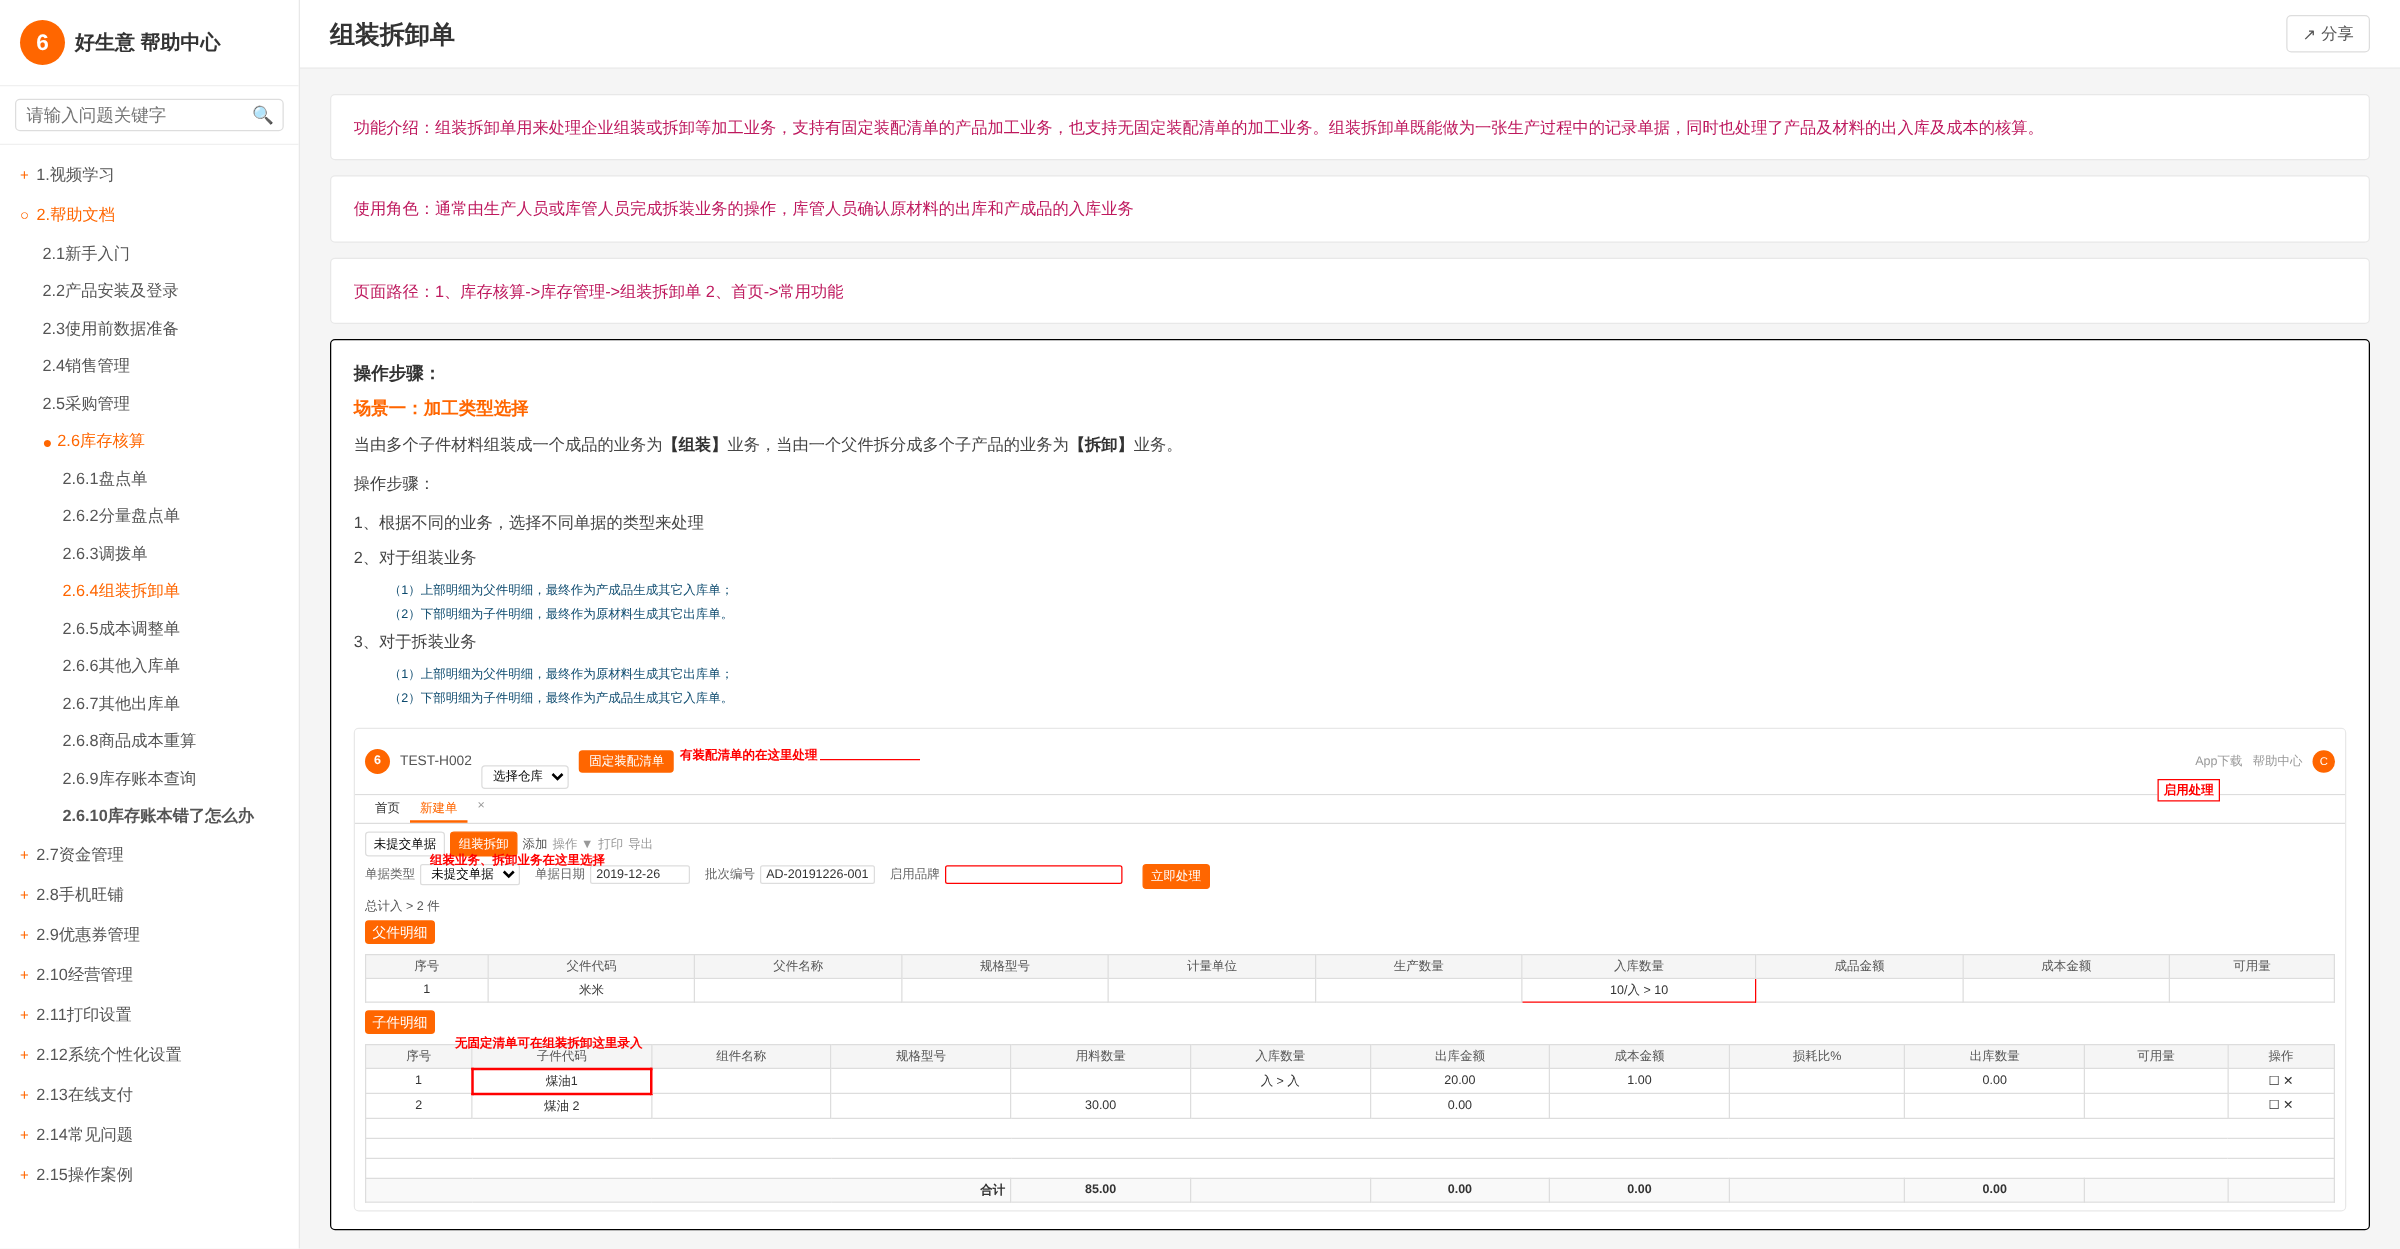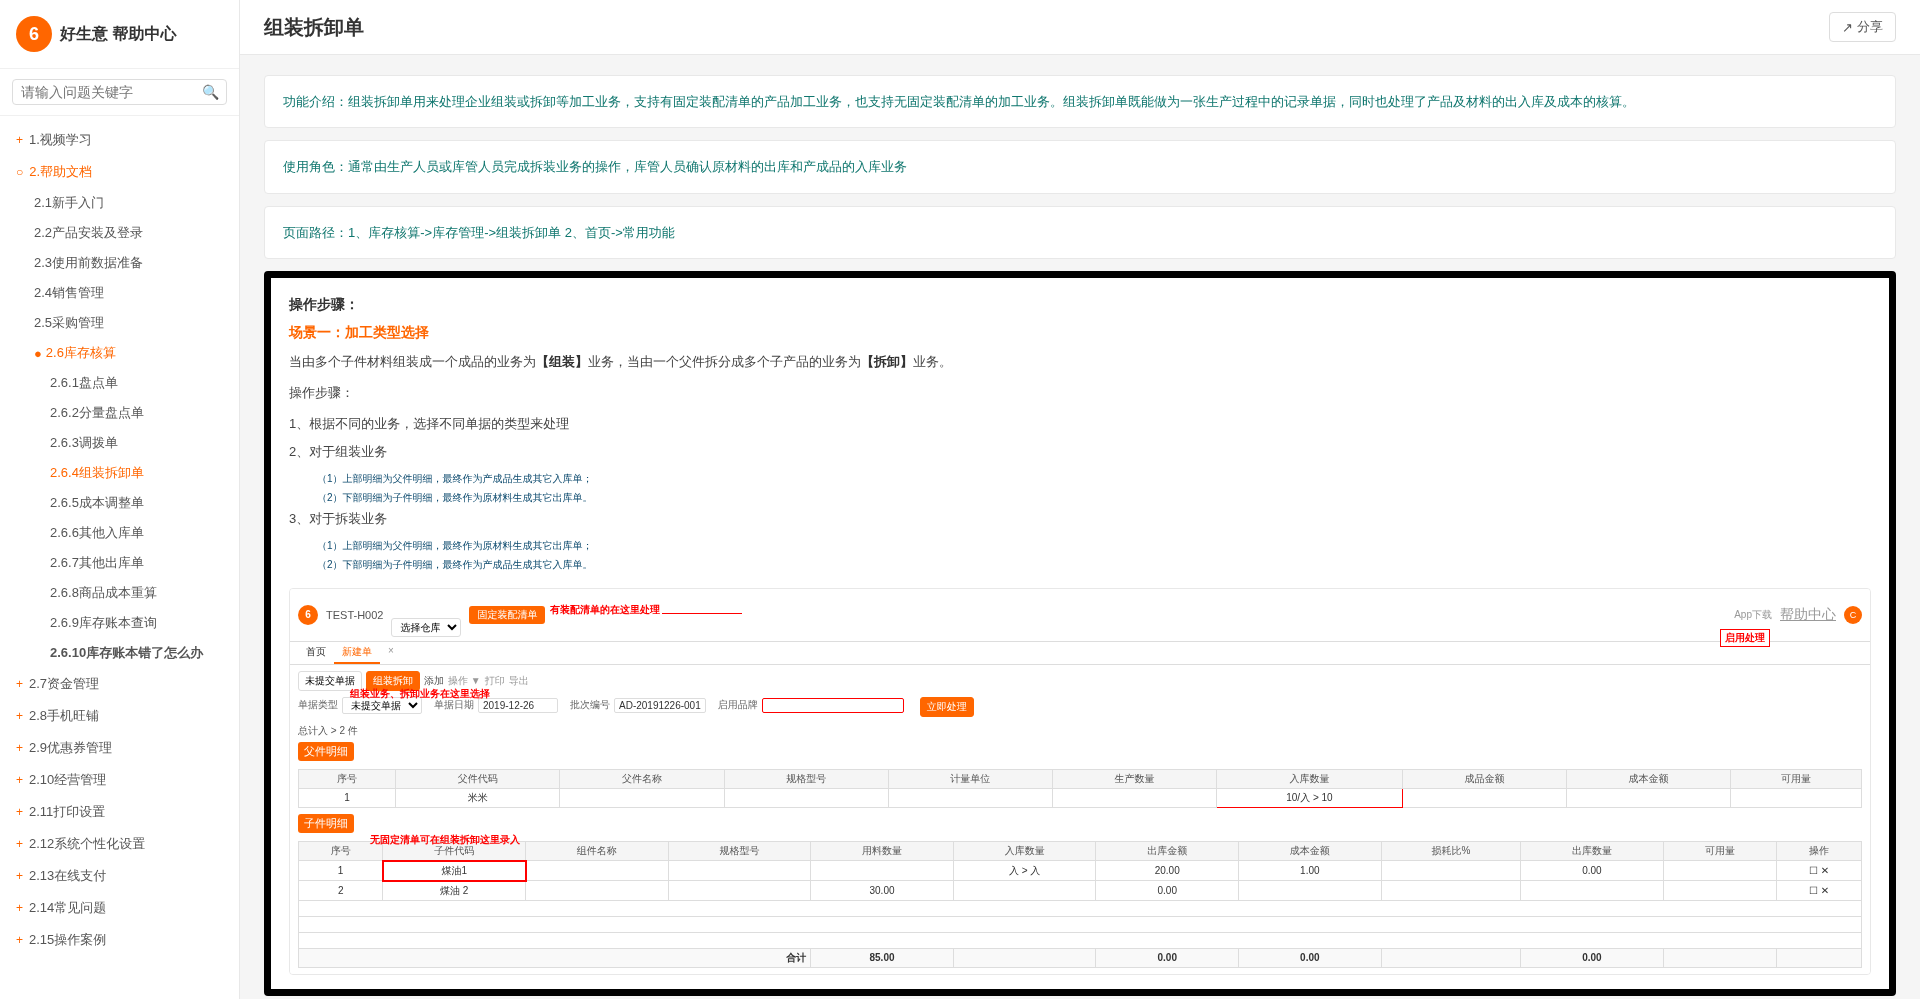--- a/index.html
+++ b/index.html
@@ -143,21 +143,21 @@
       background: #f5f5f5;
     }
     .info-block {
       background: #fff;
       border: 1px solid #e8e8e8;
       border-radius: 4px;
       padding: 14px 18px;
       margin-bottom: 12px;
       font-size: 13px;
       line-height: 1.8;
-      color: #0f766e;
+      color: #be185d;
     }
     .section-title {
       font-size: 14px;
       font-weight: bold;
       color: #333;
       margin-bottom: 10px;
       margin-top: 4px;
     }
     .step-title {
       font-size: 14px;
@@ -259,21 +259,21 @@
       margin-bottom: 4px;
       display: inline-block;
     }
     .sim-tab {
       padding: 3px 8px; font-size: 10px; cursor: pointer; border-bottom: 2px solid transparent;
     }
     .sim-tab.active { color: #f60; border-bottom-color: #f60; }
 
     .big-section {
       background: #fff;
-      border: 7px solid #000000;
+      border: 1px solid #000000;
       border-radius: 4px;
       padding: 14px 18px;
       margin-bottom: 12px;
     }
   </style>
 </head>
 <body>
 
 <div id="sidebar">
   <div id="logo-area">
@@ -405,21 +405,21 @@
 
           <div class="sim-topbar">
             <div class="sim-logo">6</div>
             <span style="font-size:11px;color:#555;">TEST-H002</span>
             <select class="sim-select" style="font-size:10px;margin-top:25px;">
               <option>选择仓库</option>
             </select>
             <button class="sim-orange-btn" style="background:#f60;">固定装配清单</button>
             <div style="flex:1;"></div>
             <span style="font-size:10px;color:#999;">App下载</span>
-            <span style="font-size:14px;color:#999;text-decoration:underline;">帮助中心</span>
+            <span style="font-size:10px;color:#999;">帮助中心</span>
             <div style="width:18px;height:18px;background:#f60;border-radius:50%;display:inline-flex;align-items:center;justify-content:center;color:#fff;font-size:9px;">C</div>
           </div>
 
           <div style="display:flex;background:#fff;border-bottom:1px solid #ddd;padding:0 8px;">
             <div class="sim-tab">首页</div>
             <div class="sim-tab active">新建单</div>
             <div class="sim-tab" style="color:#999;">×</div>
           </div>
 
           <div class="sim-body" style="position:relative;">

